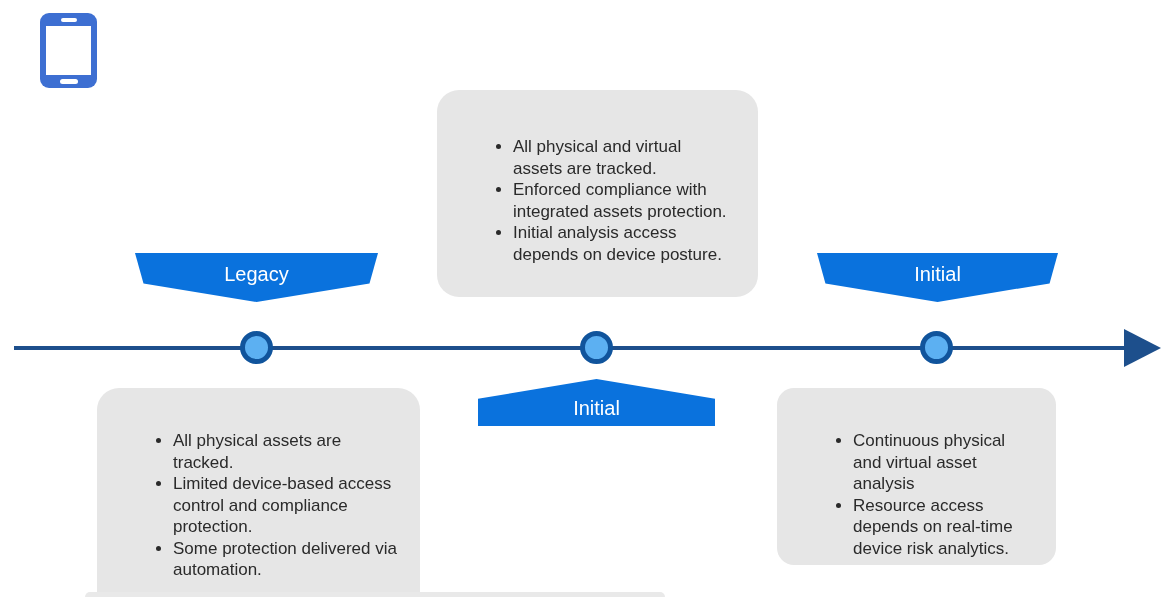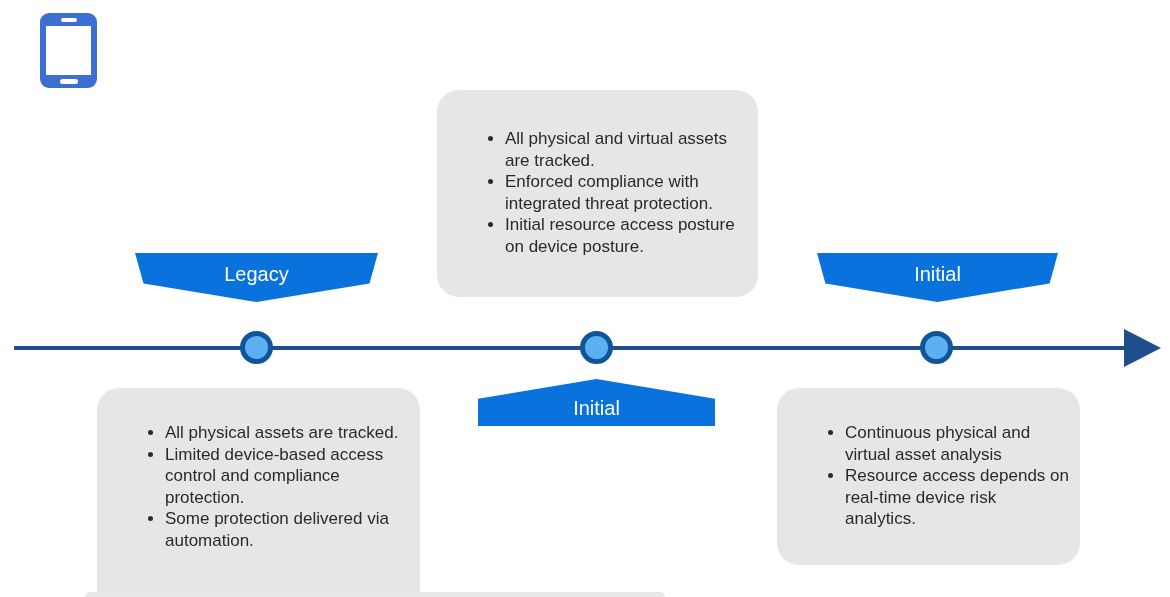--- a/index.html
+++ b/index.html
@@ -79,29 +79,29 @@
 
   
   .card {
     position: absolute;
     background: #e6e6e6;
     border-radius: 22px;
     color: #2a2a2a;
   }
   .card ul {
     list-style: disc outside;
-    margin: 4px;
+    margin: 12px;
     font-size: 17px;
     line-height: 21.5px;
   }
   .card.initial-card  { left: 437px; top: 90px;  width: 321px; height: 207px; }
   .card.initial-card ul  { padding: 34px 12px 0 64px; }
   .card.legacy-card   { left: 97px;  top: 388px; width: 323px; height: 232px; }
   .card.legacy-card ul   { padding: 30px 6px 0 64px; }
-  .card.advanced-card { left: 777px; top: 388px; width: 303px; height: 177px; }
+  .card.advanced-card { left: 777px; top: 388px; width: 279px; height: 177px; border-radius: 17px; }
   .card.advanced-card ul { padding: 30px 6px 0 64px; }
 
   
   .bottom-sliver {
     position: absolute; left: 85px; top: 592px;
     width: 580px; height: 5px;
     background: #e9e9e9;
     border-radius: 10px 10px 0 0;
   }
 </style>
@@ -129,22 +129,22 @@
   <div class="banner up initial">
     <span>Initial</span>
   </div>
   <div class="banner down advanced">
     <span>Initial</span>
   </div>
 
   <div class="card initial-card">
     <ul>
       <li>All physical and virtual assets are tracked.</li>
-      <li>Enforced compliance with integrated threat protection.</li>
-      <li>Initial resource access posture on device posture.</li>
+      <li>Enforced compliance with integrated assets protection.</li>
+      <li>Initial analysis access depends on device posture.</li>
     </ul>
   </div>
 
   <div class="card legacy-card">
     <ul>
       <li>All physical assets are tracked.</li>
       <li>Limited device-based access control and compliance protection.</li>
       <li>Some protection delivered via automation.</li>
     </ul>
   </div>

